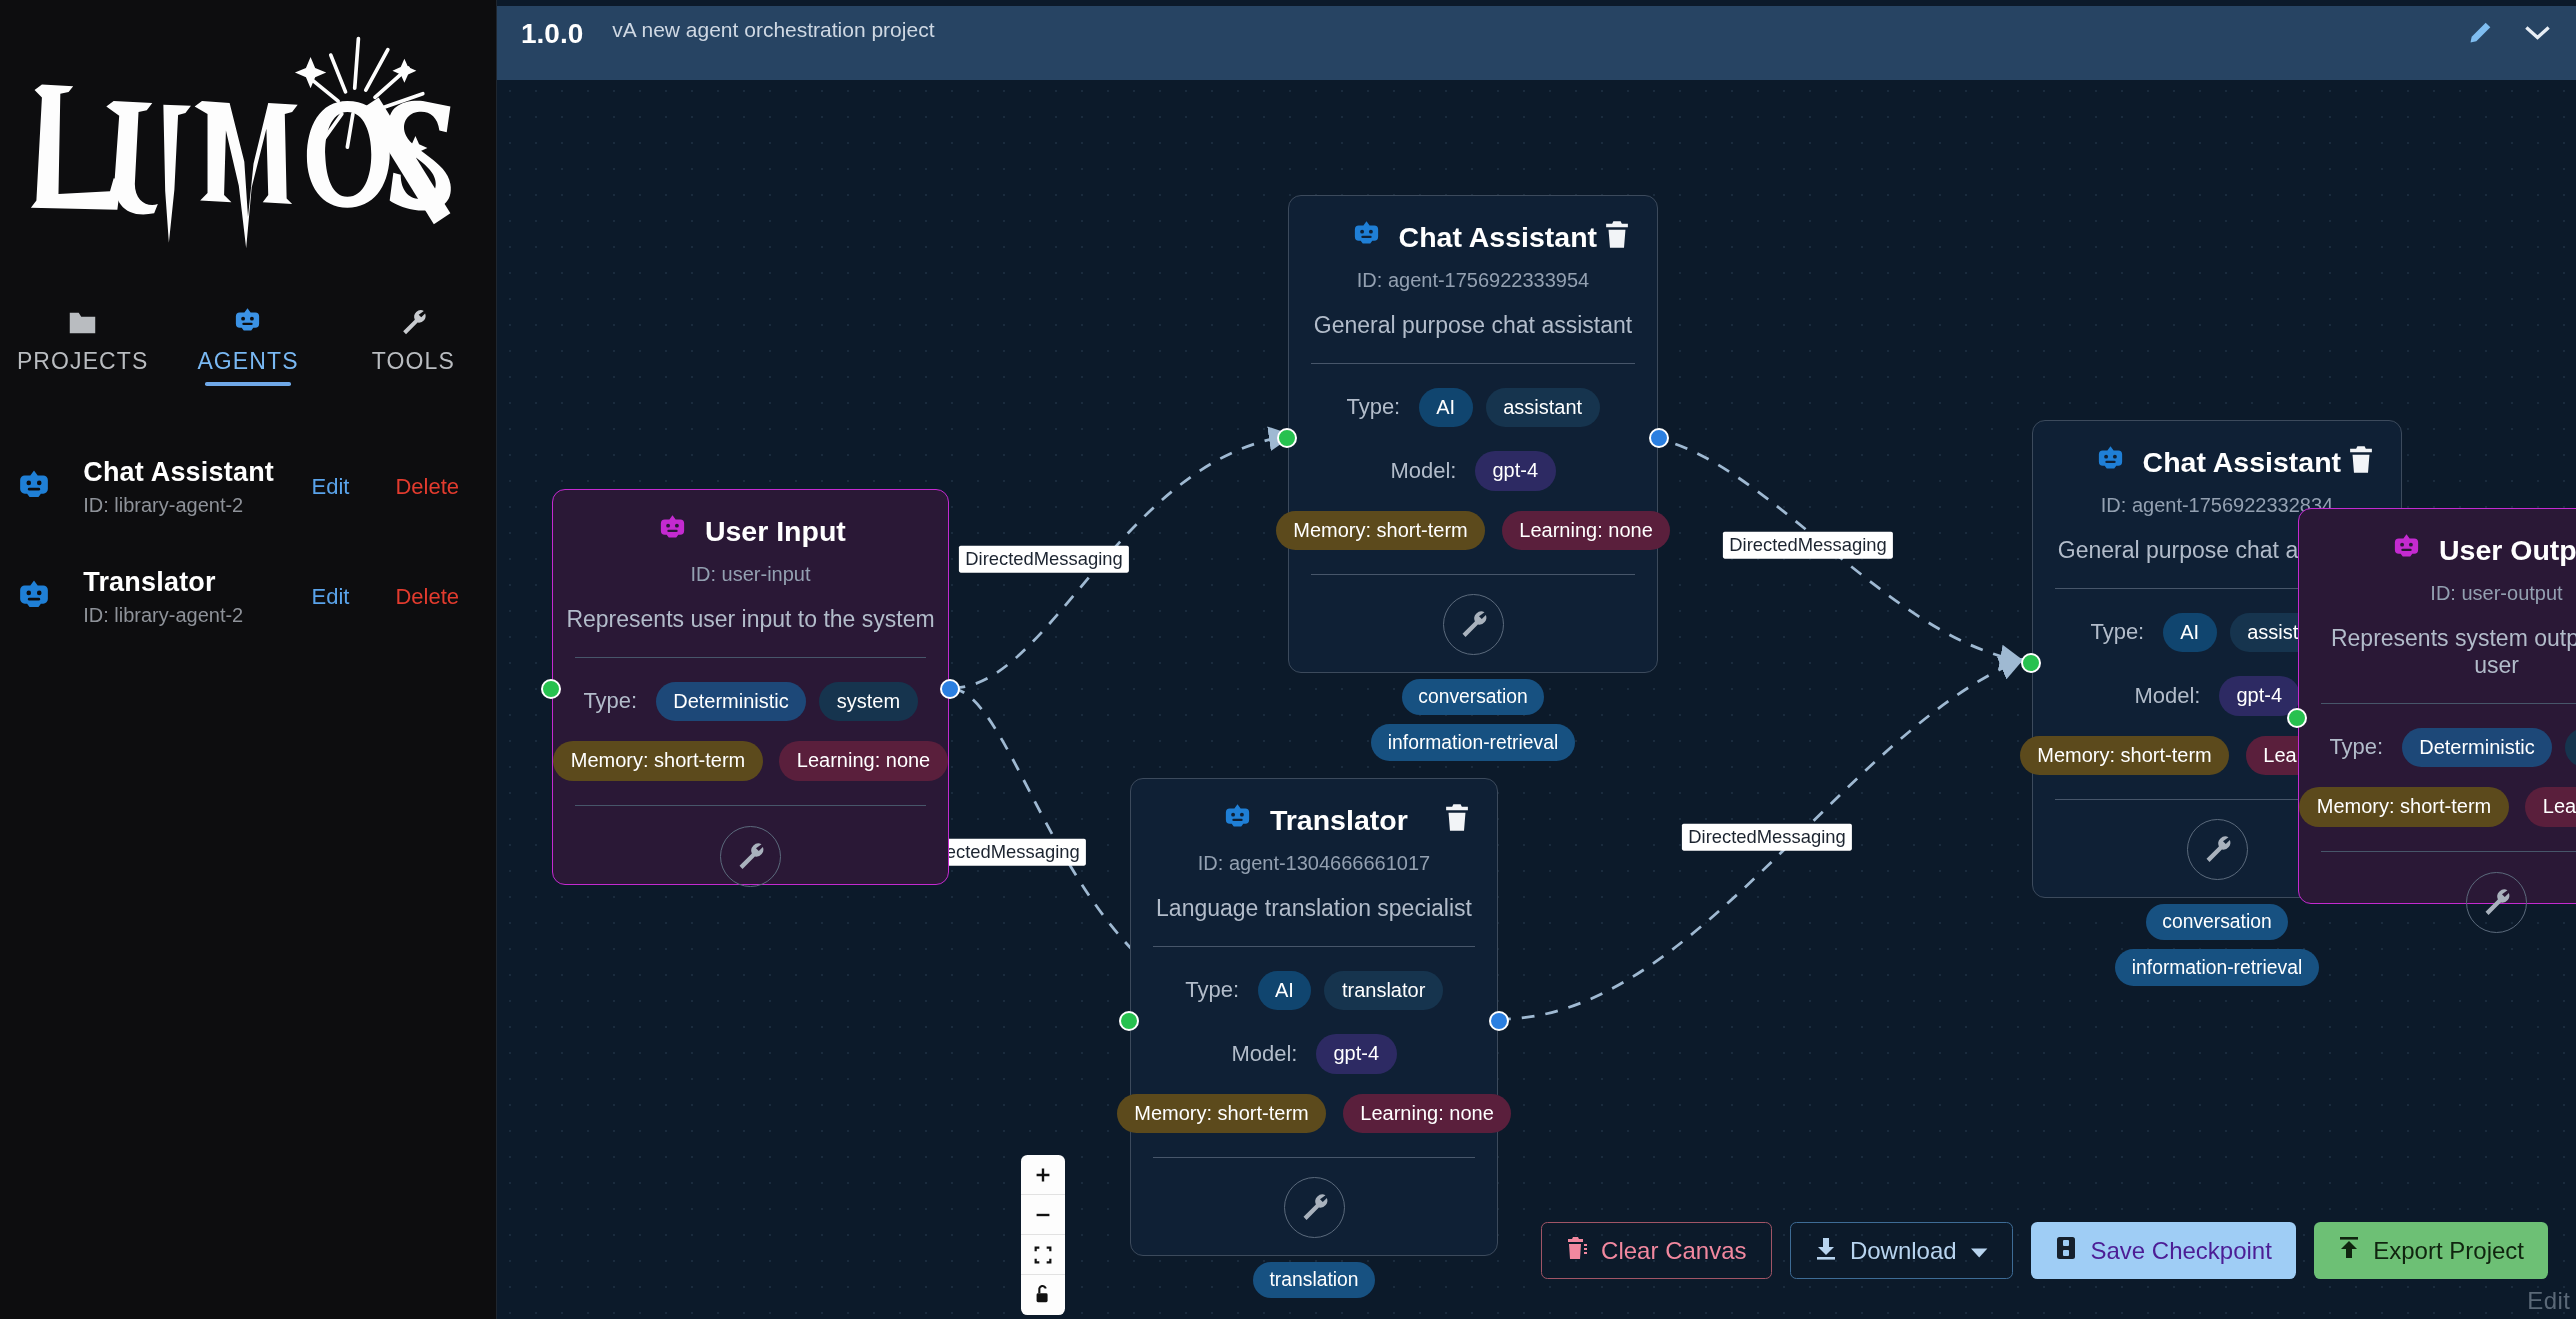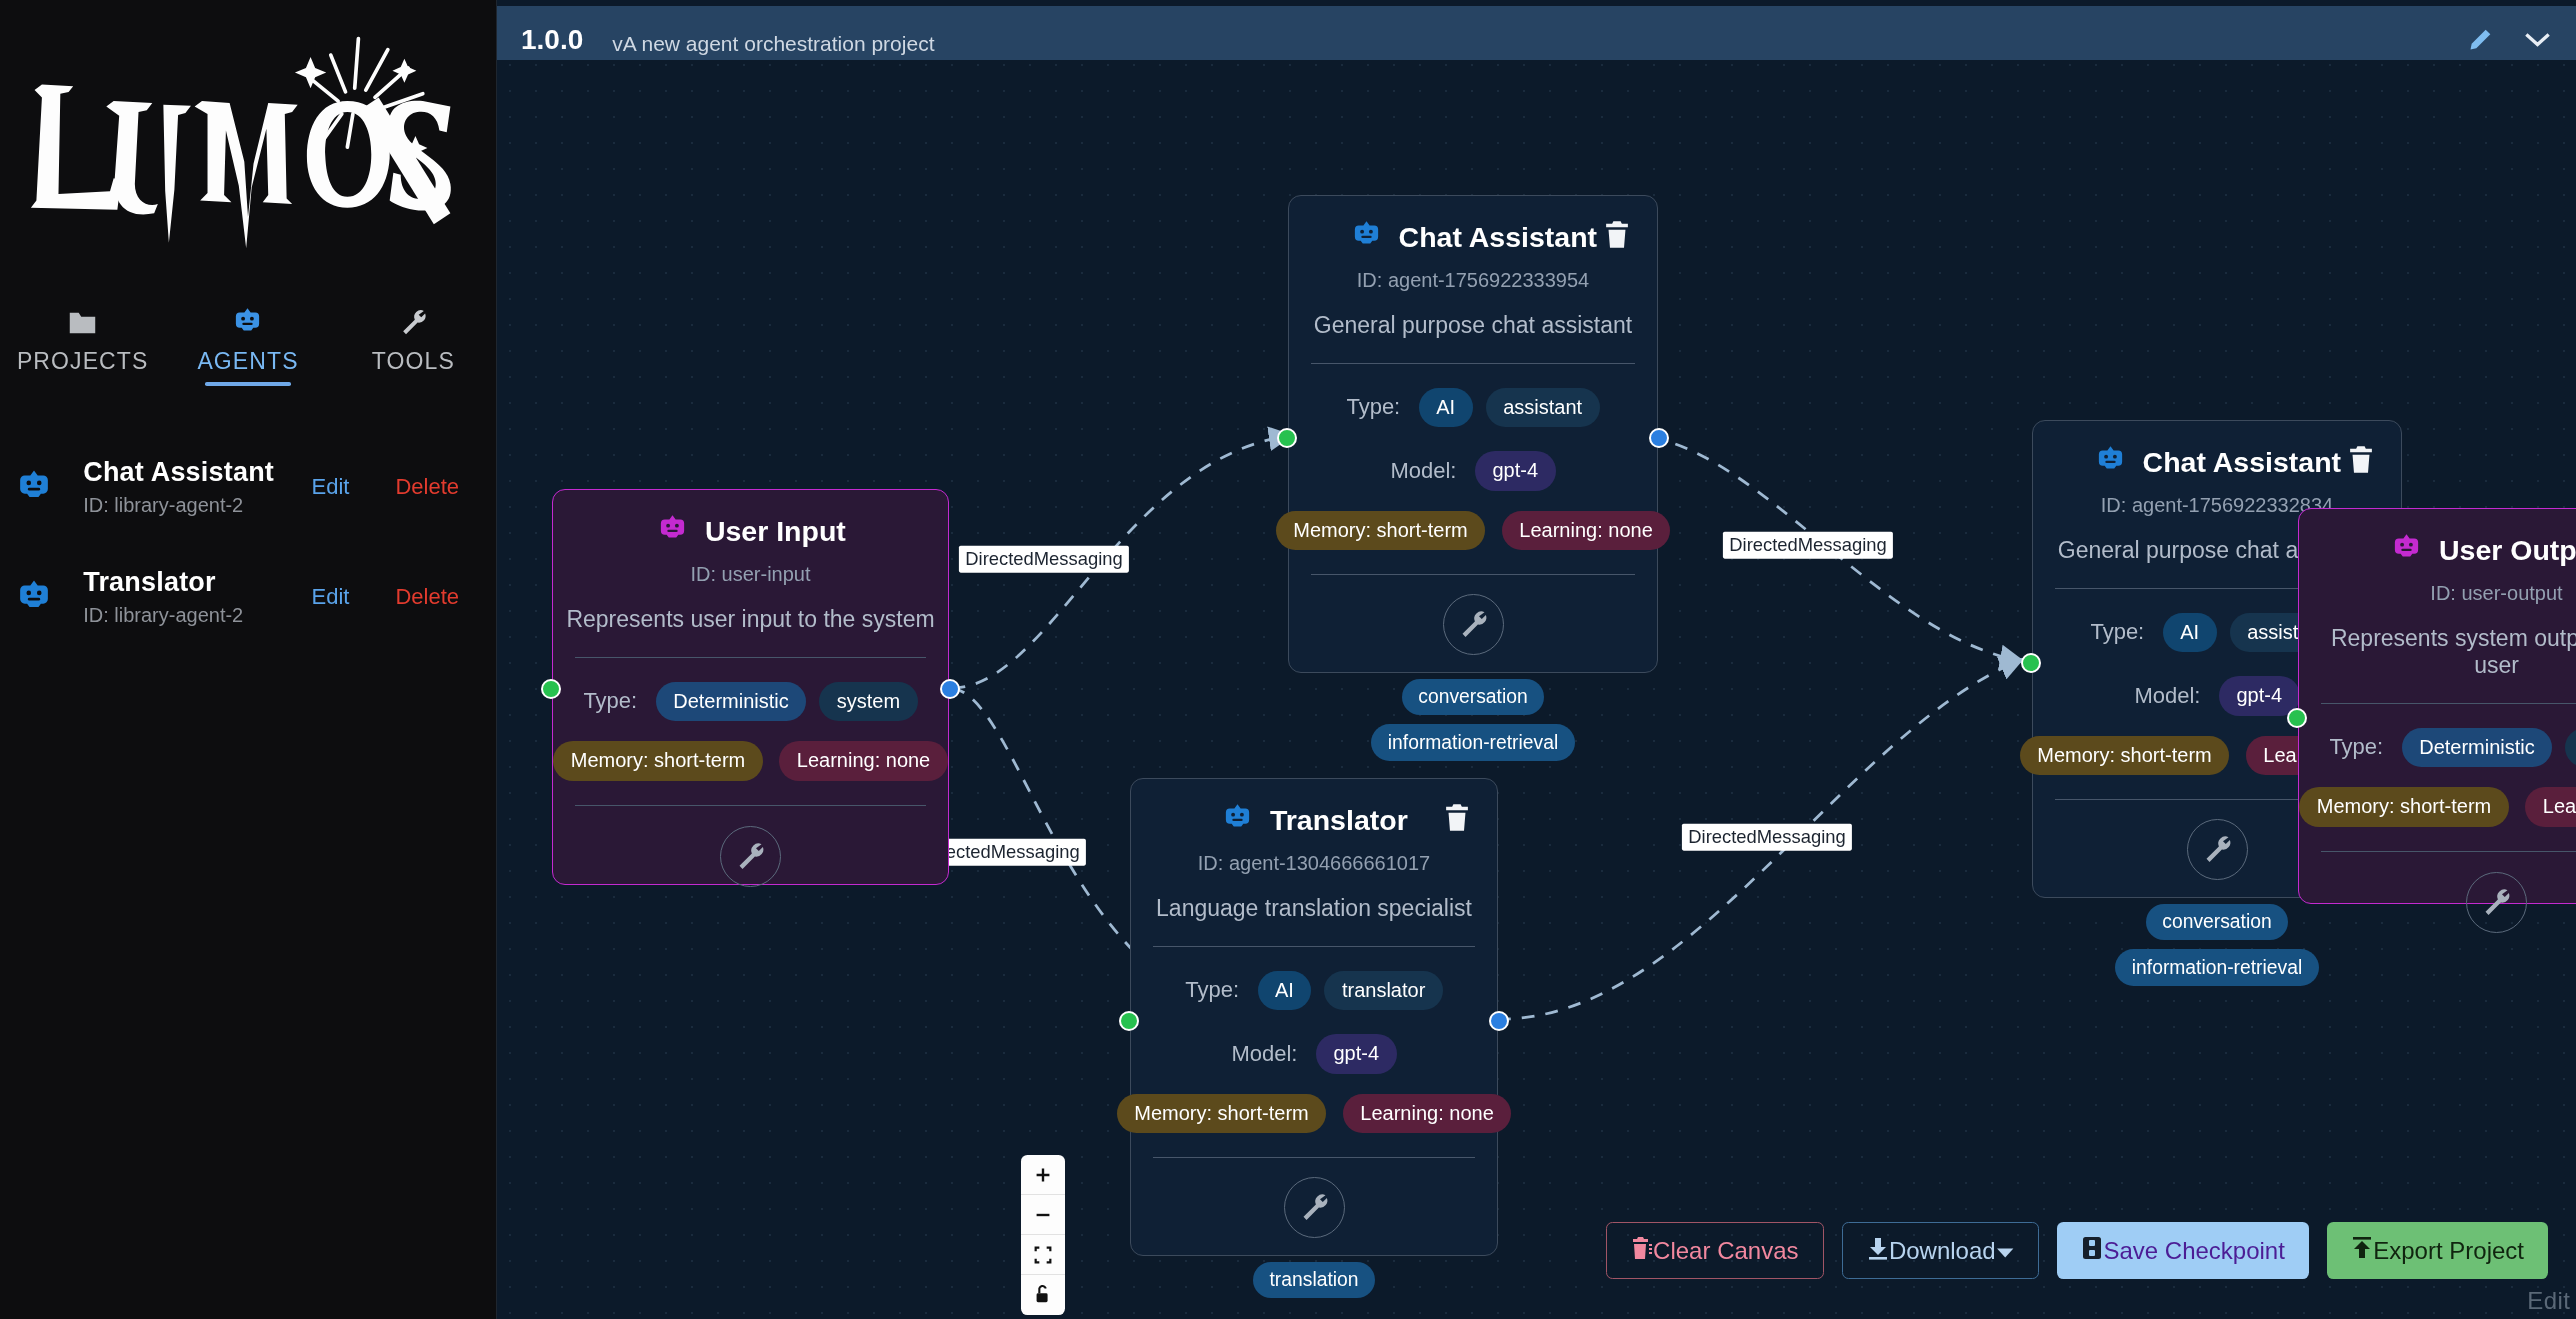--- a/index.html
+++ b/index.html
@@ -44,22 +44,22 @@
   .agent-act { font-size:22px; cursor:pointer; }
   .agent-act.edit { color:#5aa3ea; margin-right:46px; }
   .agent-act.del  { color:#e23b2e; }
 
   
   #canvas-area { position:relative; flex:1 1 auto; height:1319px; overflow:hidden;
     background-color:#0c1a2a;
     background-image:radial-gradient(#1a2b3d 1.5px, transparent 1.5px);
     background-size:26px 26px; }
 
-  #topbar { position:absolute; left:0; top:5.5px; width:100%; height:54px;
-    background:#274463; display:flex; align-items:flex-end; padding:4px 24px; z-index:12; }
+  #topbar { position:absolute; left:0; top:5.5px; width:100%; height:74px;
+    background:#274463; display:flex; align-items:flex-start; padding:12px 24px; z-index:12; }
   .ver { font-size:28px; color:#fff; font-weight:bold; }
   .subttl { font-size:21px; color:#cfd8e3; margin-left:29px; }
   .topbar-icons { margin-left:auto; display:flex; align-items:center; gap:28px; }
 
   svg#edges { position:absolute; left:0; top:0; width:2079px; height:1319px; z-index:5; }
 
   .edge-label { position:absolute; z-index:8; background:#fff; color:#1c2430;
     font-size:18.4px; padding:2.8px 6.4px 3.7px; white-space:nowrap; line-height:1.1;
     border-radius:1.8px; transform:translate(-50%,-50%); }
   .edge-label.v { background:#f3e8f8; }
@@ -101,21 +101,21 @@
 
   
   #zoomctl { position:absolute; left:524px; top:1155px; width:44px; z-index:20; }
   .zbtn { width:44px; height:40px; background:#fdfdfd; display:flex; align-items:center;
     justify-content:center; cursor:pointer; border-bottom:0.9px solid #e2e2e2; }
   .zbtn:first-child { border-radius:6.4px 6.4px 0 0; }
   .zbtn:last-child  { border-radius:0 0 6.4px 6.4px; border-bottom:none; }
 
   
   #bottombar { position:absolute; right:28px; bottom:40px; display:flex; gap:18.4px; z-index:20; }
-  .tbtn { height:57px; display:flex; align-items:center; padding:0 24px;
+  .tbtn { height:57px; display:flex; align-items:center; gap:13px; padding:0 24px;
     border-radius:6.4px; font-size:24px; cursor:pointer; white-space:nowrap;
     font-family:"Liberation Sans", sans-serif; }
   .tbtn.clear { background:transparent; border:0.9px solid #a15566; color:#f2889f; }
   .tbtn.dl    { background:transparent; border:0.9px solid #3e6c96; color:#b8d4ef; }
   .tbtn.save  { background:#9fcdf5; border:none; color:#4c1d95; }
   .tbtn.exp   { background:#6dc075; border:none; color:#10240f; }
   .watermark { position:absolute; right:0; bottom:0; font-size:24px; color:#5a6877;
     letter-spacing:0.5px; z-index:19; padding:3.7px 5.5px; }
 </style>
 </head>

